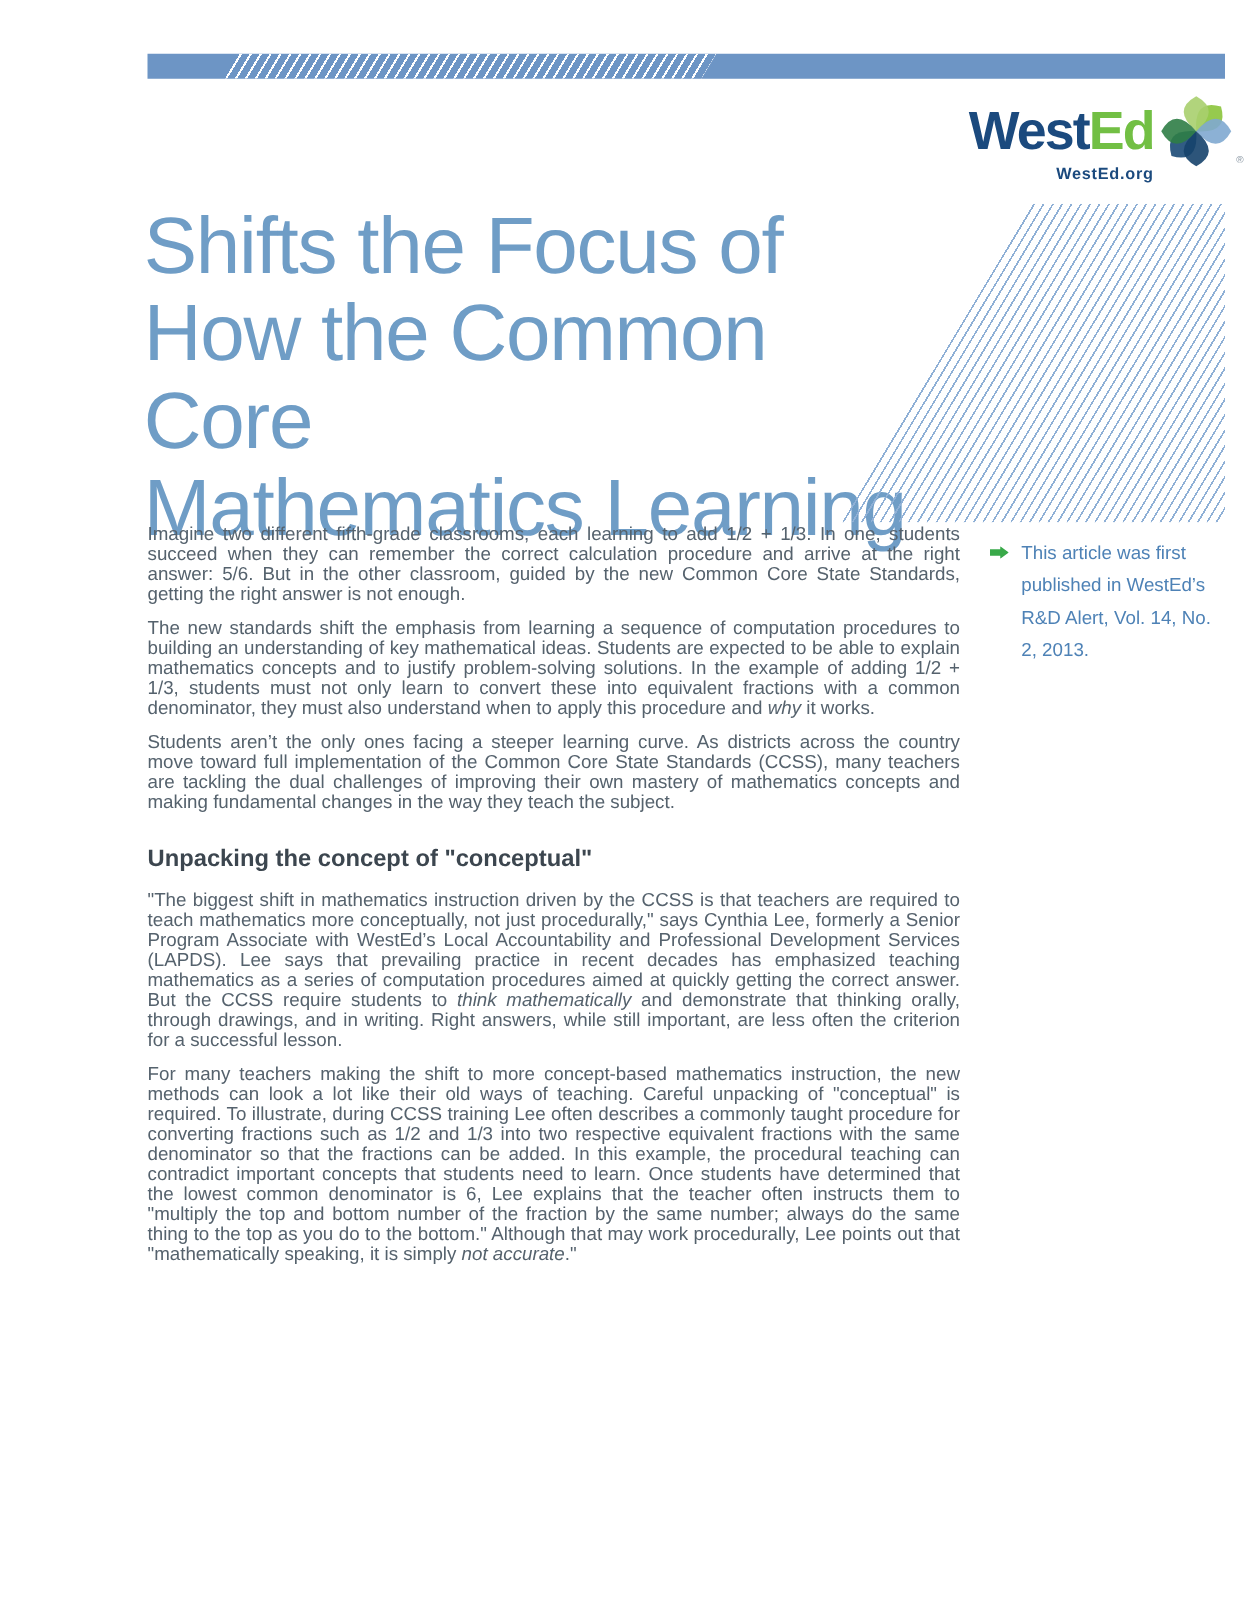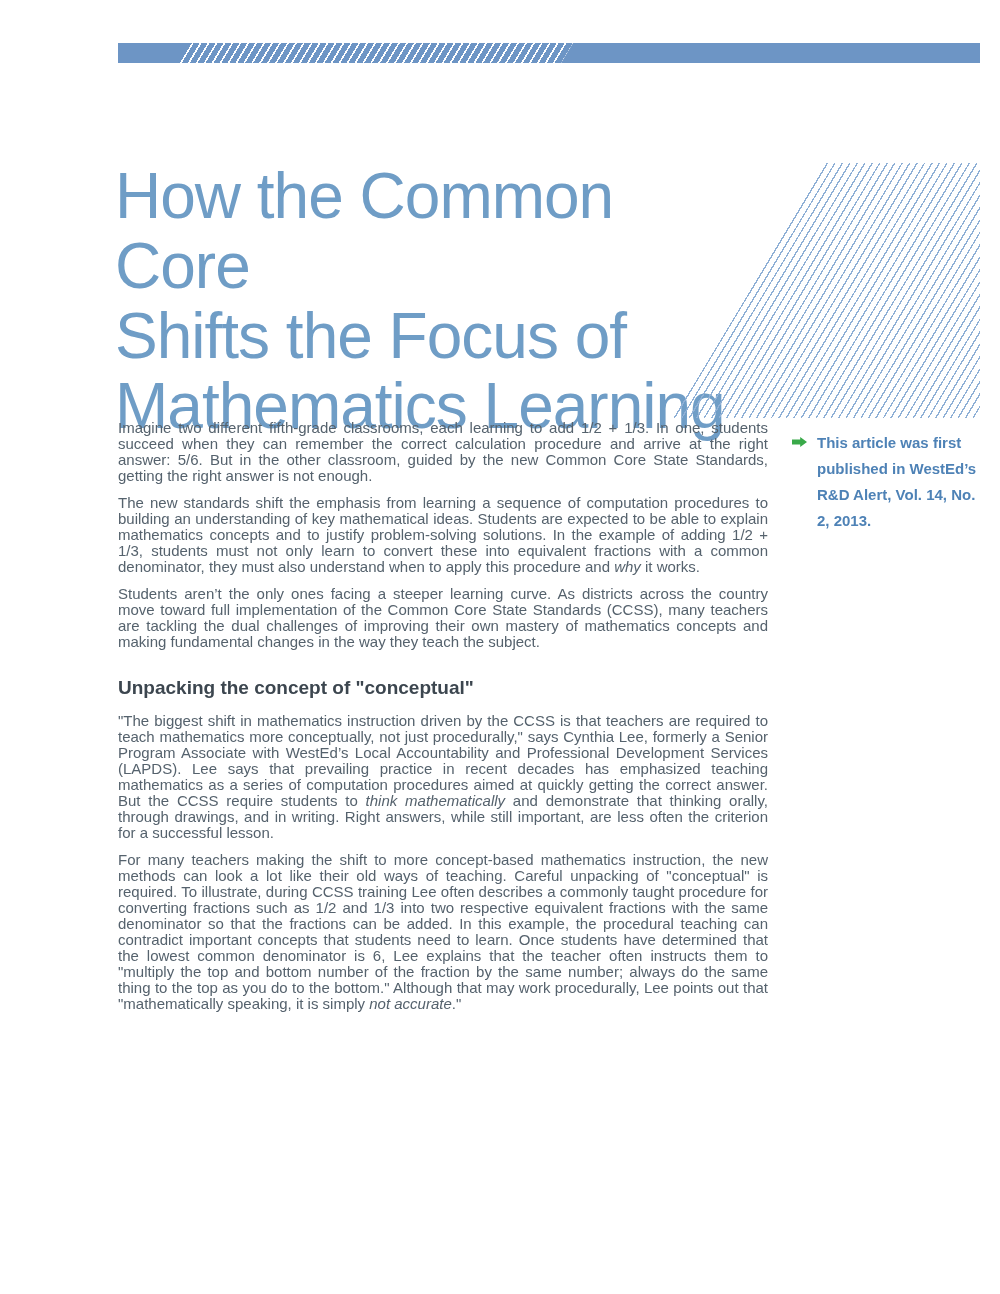--- a/index.html
+++ b/index.html
@@ -69,37 +69,59 @@
     text-align:left;
   }
   
   .sidebar-note{
     position:absolute;left:792px;top:430px;width:190px;
     display:flex;align-items:flex-start;
   }
   .note-icon{flex:none;margin-top:7px;}
   .note-text{
     margin-left:10px;
-    font-size:15px;line-height:26px;font-weight:bold;
+    font-size:15px;line-height:26px;font-weight:normal;
     color:var(--note-blue);
   }
 </style>
 </head>
 <body>
 
 <div class="page">
 
   <div class="top-bar">
     <div class="top-bar-hatch"></div>
   </div>
 
+  <div class="logo">
+    <div class="logo-text-col">
+      <div class="logo-wordmark">
+        <span class="logo-west">West</span><span class="logo-ed">Ed</span>
+      </div>
+      <div class="logo-tagline">WestEd.org</div>
+    </div>
+    <div class="logo-globe-wrap">
+      <svg width="58" height="58" viewBox="0 0 58 58">
+        <circle cx="29" cy="29" r="28" fill="#ffffff"></circle>
+        <g>
+          <path d="M29 29 Q 9 12 29 1 Q 49 12 29 29 Z" fill="#8dc63f" transform="rotate(45 29 29)" opacity="0.92"></path>
+          <path d="M29 29 Q 9 12 29 1 Q 49 12 29 29 Z" fill="#1f4e79" transform="rotate(225 29 29)" opacity="0.92"></path>
+          <path d="M29 29 Q 9 12 29 1 Q 49 12 29 29 Z" fill="#a9cf6e" opacity="0.9"></path>
+          <path d="M29 29 Q 9 12 29 1 Q 49 12 29 29 Z" fill="#7fa8d0" transform="rotate(90 29 29)" opacity="0.9"></path>
+          <path d="M29 29 Q 9 12 29 1 Q 49 12 29 29 Z" fill="#16436b" transform="rotate(180 29 29)" opacity="0.9"></path>
+          <path d="M29 29 Q 9 12 29 1 Q 49 12 29 29 Z" fill="#2f7d46" transform="rotate(270 29 29)" opacity="0.9"></path>
+        </g>
+      </svg>
+      <span class="registered">®</span>
+    </div>
+  </div>
 
   <div class="title">
+    <div>Shifts the Focus of</div>
     <div>How the Common Core</div>
-    <div>Shifts the Focus of</div>
     <div>Mathematics Learning</div>
   </div>
 
   <div class="hatch-block"></div>
 
   <div class="article">
       <p><span>Imagine two different fifth-grade classrooms, each learning to add 1/2 + 1/3. In one, students succeed when they can remember the correct calculation procedure and arrive at the right answer: 5/6. But in the other classroom, guided by the new Common Core State Standards, getting the right answer is not enough.</span></p>
       <p><span>The new standards shift the emphasis from learning a sequence of computation procedures to building an understanding of key mathematical ideas. Students are expected to be able to explain mathematics concepts and to justify problem-solving solutions. In the example of adding 1/2 + 1/3, students must not only learn to convert these into equivalent fractions with a common denominator, they must also understand when to apply this procedure and </span><em>why</em><span> it works.</span></p>
       <p><span>Students aren’t the only ones facing a steeper learning curve. As districts across the country move toward full implementation of the Common Core State Standards (CCSS), many teachers are tackling the dual challenges of improving their own mastery of mathematics concepts and making fundamental changes in the way they teach the subject.</span></p>
       <h2>Unpacking the concept of "conceptual"</h2>

